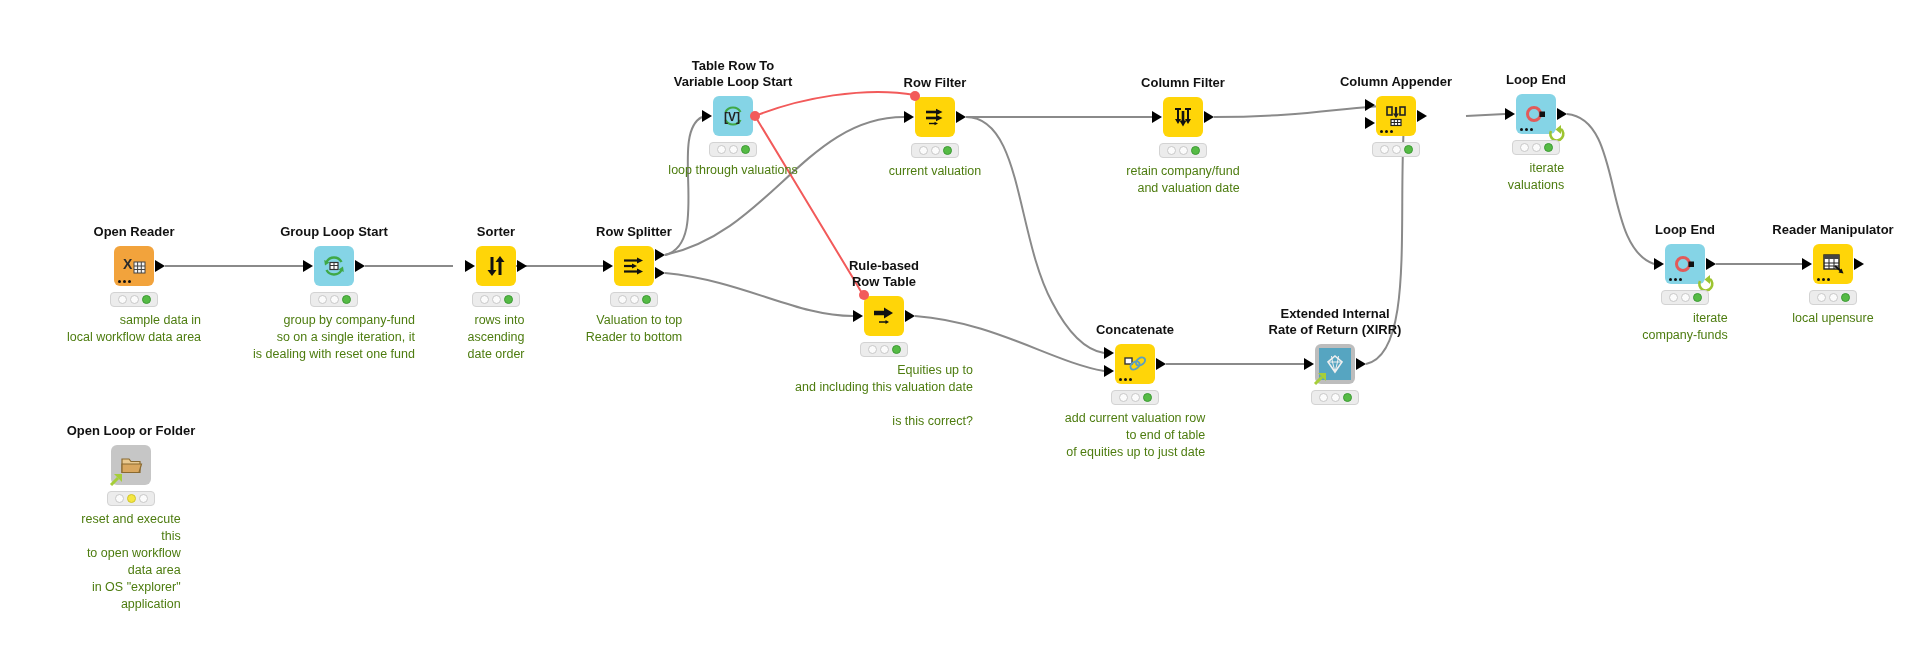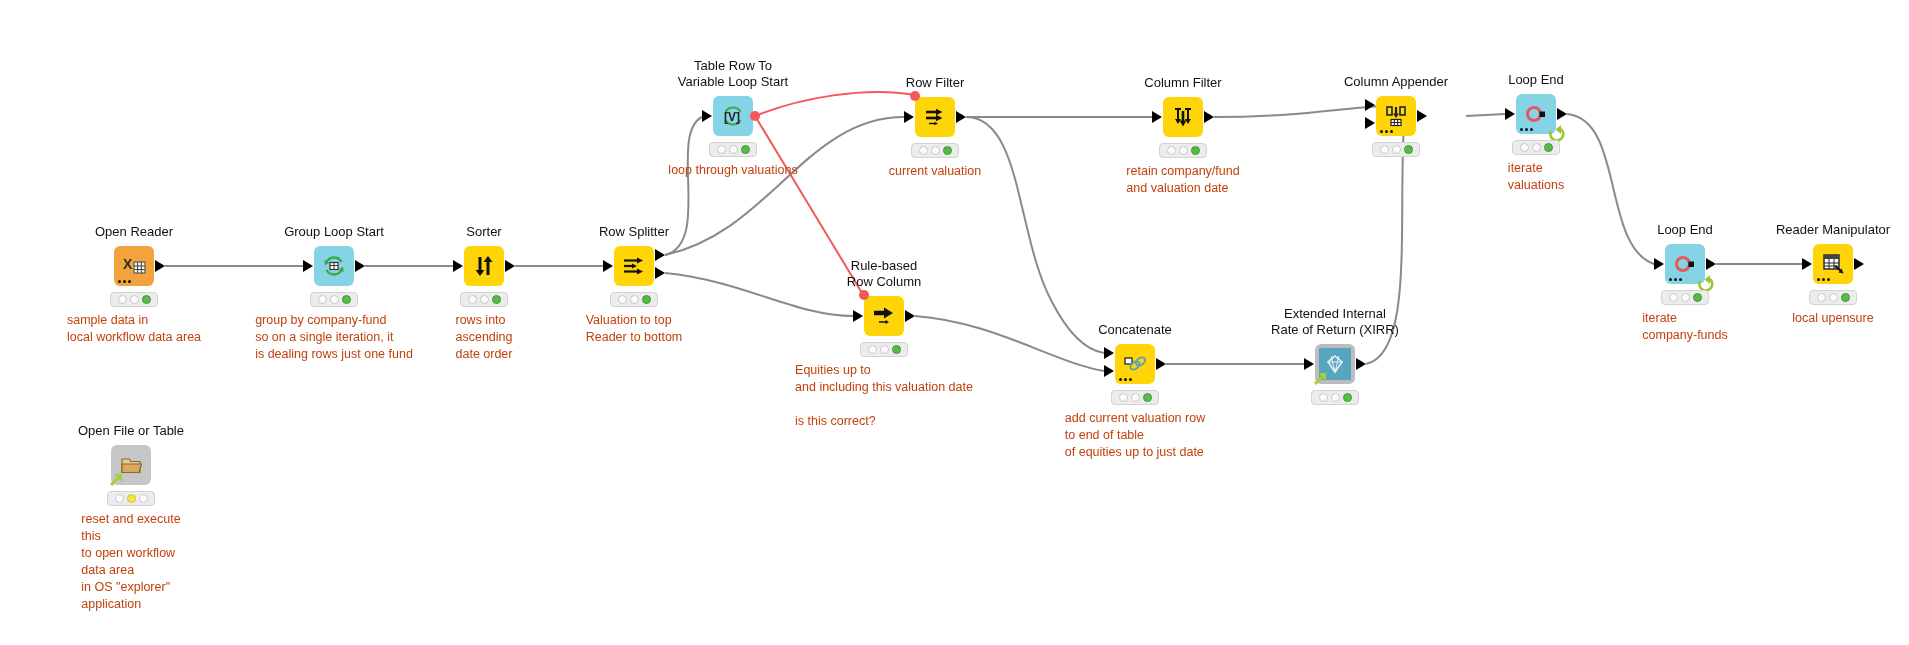--- a/index.html
+++ b/index.html
@@ -15,23 +15,23 @@
   .edges path.fv{stroke:var(--flow-red)}
   .node{position:absolute;width:40px;height:40px;z-index:2}
   .body{position:absolute;inset:0;border-radius:6px;display:flex;align-items:center;justify-content:center}
   .body.yellow{background:var(--node-yellow)}
   .body.orange{background:var(--node-orange)}
   .body.cyan{background:var(--node-cyan)}
   .body.gray{background:var(--node-gray)}
   .body.component{background:#BDBDBD}
   .comp-inner{position:absolute;inset:4px;background:var(--component-blue);display:flex;align-items:center;justify-content:center}
   .title{position:absolute;bottom:46px;left:50%;transform:translateX(-50%);
-         font-size:13px;font-weight:normal;color:#111;white-space:pre-line;text-align:center;line-height:16px;width:max-content}
+         font-size:13px;font-weight:bold;color:#111;white-space:pre-line;text-align:center;line-height:16px;width:max-content}
   .annotation{position:absolute;top:66px;left:50%;transform:translateX(-50%);
-         font-size:12.5px;color:#c2410c;white-space:pre-line;text-align:left;line-height:17px;width:max-content;max-width:240px}
+         font-size:12.5px;color:#4d7c0f;white-space:pre-line;text-align:right;line-height:17px;width:max-content;max-width:240px}
   .traffic{position:absolute;top:46px;left:50%;transform:translateX(-50%);
          width:48px;height:15px;border-radius:4px;background:#ECECEC;border:1px solid #D3D3D3;
          display:flex;gap:3px;align-items:center;justify-content:center;box-sizing:border-box}
   .dot{width:9px;height:9px;border-radius:50%;background:#FBFBFB;border:1px solid #C8C8C8;box-sizing:border-box}
   .traffic[data-status="green"] .dot:nth-child(3){background:var(--status-green);border-color:#3E9A36}
   .traffic[data-status="yellow"] .dot:nth-child(2){background:var(--status-yellow);border-color:#CFC52E}
   .port{position:absolute;width:0;height:0;border-top:6px solid transparent;border-bottom:6px solid transparent;border-left:10px solid #000}
   .port.in{left:-11px}.port.out{right:-11px}
   .port.single{top:14px}.port.p1{top:3px}.port.p2{top:21px}
   .fvar{position:absolute;width:10px;height:10px;border-radius:50%;background:var(--flow-red)}
@@ -105,24 +105,24 @@
     <div class="port in single"></div>
     <div class="port out single"></div>
   </div>
   <div class="traffic" data-status="green">
       <span class="dot"></span>
       <span class="dot"></span>
       <span class="dot"></span>
     </div>
   <div class="annotation">group by company-fund
 so on a single iteration, it
-is dealing rows just one fund</div>
-</div>
-
-<div class="node" style="left:464px;top:246px">
+is dealing with reset one fund</div>
+</div>
+
+<div class="node" style="left:476px;top:246px">
   <div class="title">Sorter</div>
   <div class="body yellow">
     <svg class="icon" width="26" height="26" viewBox="0 0 26 26">
       <path d="M9,4 V18" stroke="#111" stroke-width="3"></path>
         <polygon points="4.5,17 13.5,17 9,23" fill="#111"></polygon>
       <path d="M17,22 V8" stroke="#111" stroke-width="3"></path>
         <polygon points="12.5,9 21.5,9 17,3" fill="#111"></polygon>
     </svg>
     <div class="port in single"></div>
     <div class="port out single"></div>
@@ -277,21 +277,21 @@
       <span class="dot"></span>
       <span class="dot"></span>
       <span class="dot"></span>
     </div>
   <div class="annotation">iterate
 valuations</div>
 </div>
 
 <div class="node" style="left:864px;top:296px">
   <div class="title">Rule-based
-Row Column</div>
+Row Table</div>
   <div class="body yellow">
     <svg class="icon" width="26" height="26" viewBox="0 0 26 26">
       <path d="M3,10 H14" stroke="#111" stroke-width="4.5"></path>
         <polygon points="13,4.5 22,10 13,15.5" fill="#111"></polygon>
       <path d="M8,19 H15" stroke="#111" stroke-width="1.5"></path>
         <polygon points="14.5,17 18,19 14.5,21" fill="#111"></polygon>
     </svg>
     <div class="fvar intl"></div>
     <div class="port in single"></div>
     <div class="port out single"></div>
@@ -406,21 +406,21 @@
   </div>
   <div class="traffic" data-status="green">
       <span class="dot"></span>
       <span class="dot"></span>
       <span class="dot"></span>
     </div>
   <div class="annotation">local upensure</div>
 </div>
 
 <div class="node" style="left:111px;top:445px">
-  <div class="title">Open File or Table</div>
+  <div class="title">Open Loop or Folder</div>
   <div class="body gray">
     <svg class="icon" width="28" height="28" viewBox="0 0 28 28">
       <path d="M5,8 h7 l2,2.5 h9 v11 h-18 z" fill="#EAC98F" stroke="#8A6A30" stroke-width="1.2"></path>
       <path d="M5,13 h19.5 l-2.5,8.5 h-17 z" fill="#D9A75F" stroke="#8A6A30" stroke-width="1.2"></path>
     </svg>
     <svg class="deploy" width="16" height="16" viewBox="0 0 16 16">
       <path d="M3,13 L10,6" stroke="#A6CE39" stroke-width="3"></path>
       <polygon points="6,2 14,2 14,10" fill="#A6CE39"></polygon>
     </svg>
   </div>

